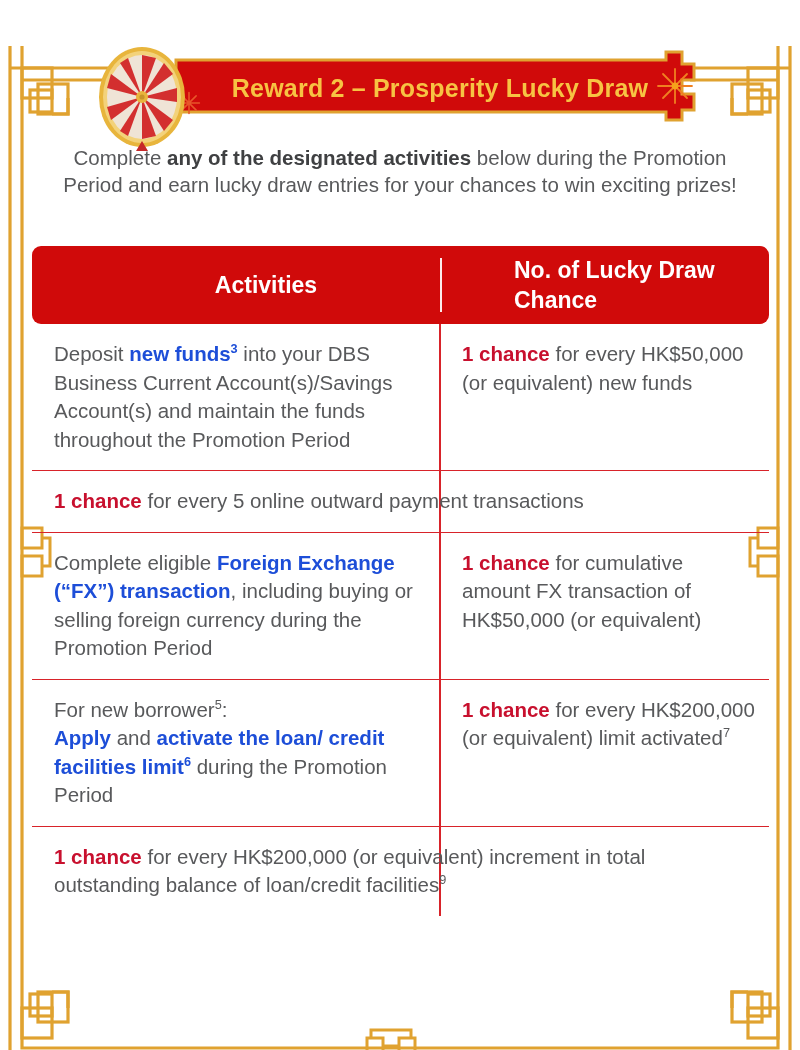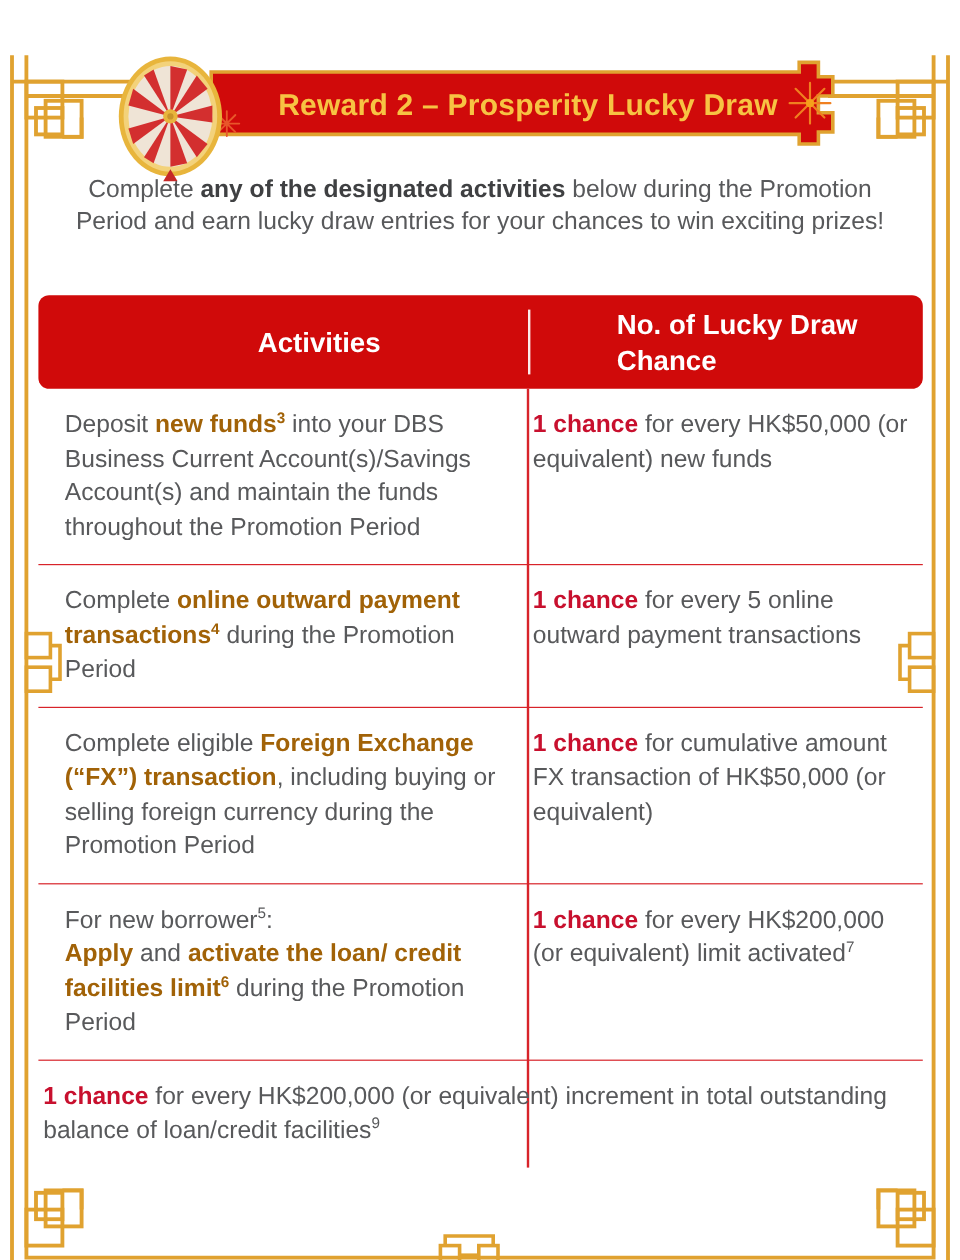--- a/index.html
+++ b/index.html
@@ -76,24 +76,24 @@
     border-bottom:1.5px solid #D8232A;
   }
   .row.last{border-bottom:none;}
   .cell-a{
     width:408px;box-sizing:border-box;
     padding:16px 24px 16px 22px;
     font-size:20.5px;line-height:28.5px;color:#58595B;
   }
   .cell-b{
     flex:1;box-sizing:border-box;
-    padding:16px 12px 16px 4px;
+    padding:16px 12px 16px 22px;
     font-size:20.5px;line-height:28.5px;color:#58595B;
   }
-  .cell-a b, .cell-b b{color:#a16207;font-weight:bold;}
+  .cell-a b, .cell-b b{color:#1d4ed8;font-weight:bold;}
   .chance{color:#C8102E;font-weight:bold;}
   sup{font-size:.62em;vertical-align:super;line-height:0;}
 </style>
 </head>
 <body>
 
 <div class="page">
 
   <svg class="frame-svg" viewBox="0 0 800 1050">
     <g fill="none" stroke="#E0A230" stroke-width="3.2">
@@ -214,21 +214,20 @@
       <div class="col-b">No. of Lucky Draw Chance</div>
     </div>
 
     <div class="rows" id="rows-container">
       <div class="vline"></div>
     <div class="row">
           <div class="cell-a">Deposit <b>new funds<sup>3</sup></b> into your DBS Business Current Account(s)/Savings Account(s) and maintain the funds throughout the Promotion Period</div>
           <div class="cell-b"><span class="chance">1 chance</span> for every HK$50,000 (or equivalent) new funds</div>
         </div>
         <div class="row">
-          <div class="cell-a">Complete <b>online outward payment transactions<sup>4</sup></b> during the Promotion Period</div>
           <div class="cell-b"><span class="chance">1 chance</span> for every 5 online outward payment transactions</div>
         </div>
         <div class="row">
           <div class="cell-a">Complete eligible <b>Foreign Exchange (“FX”) transaction</b>, including buying or selling foreign currency during the Promotion Period</div>
           <div class="cell-b"><span class="chance">1 chance</span> for cumulative amount FX transaction of HK$50,000 (or equivalent)</div>
         </div>
         <div class="row">
           <div class="cell-a">For new borrower<sup>5</sup>:<br><b>Apply</b> and <b>activate the loan/ credit facilities limit<sup>6</sup></b> during the Promotion Period</div>
           <div class="cell-b"><span class="chance">1 chance</span> for every HK$200,000 (or equivalent) limit activated<sup>7</sup></div>
         </div>

